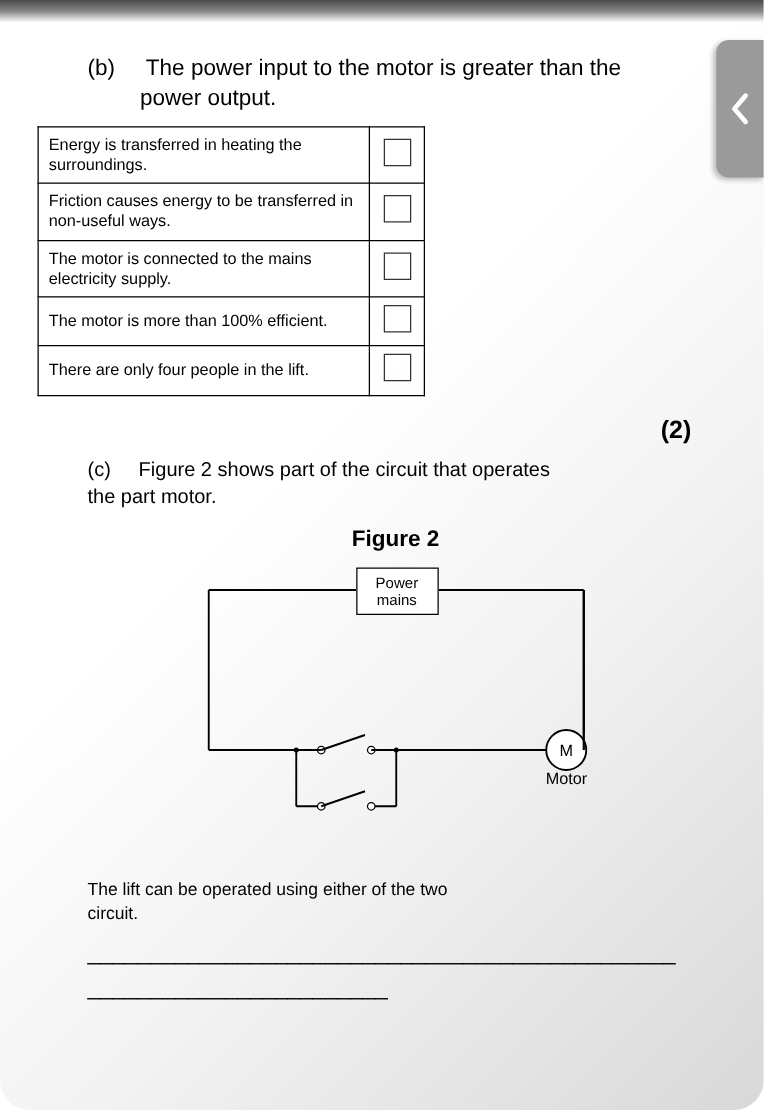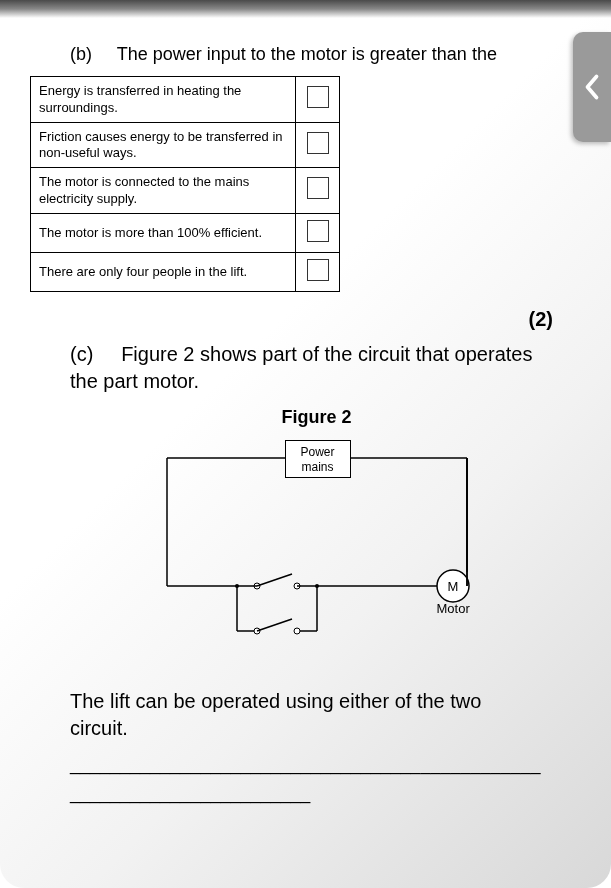--- a/index.html
+++ b/index.html
@@ -70,21 +70,21 @@
       border: 1.5px solid #333;
       display: inline-block;
     }
     .marks {
       text-align: right;
       font-weight: bold;
       font-size: 20px;
       margin: 16px 10px 10px 0;
     }
     .q-c {
-      font-size: 20px;
+      font-size: 16px;
       line-height: 1.35;
       margin: 4px 0 12px 0;
     }
     .fig-label {
       text-align: center;
       font-weight: bold;
       font-size: 18px;
       margin: 8px 0 8px 0;
     }
     .circuit-wrap {
@@ -103,21 +103,21 @@
       text-align: center;
       line-height: 1.2;
       padding-top: 4px;
     }
     .motor-label {
       position: absolute;
       left: 300px; top: 165px;
       font-size: 13px;
     }
     .body-text {
-      font-size: 20px;
+      font-size: 14px;
       line-height: 1.35;
       margin: 10px 0 8px 0;
     }
     .answer-lines {
       font-size: 18px;
       line-height: 1.6;
       margin-top: 4px;
     }
   </style>
 </head>
@@ -130,20 +130,21 @@
     <path d="M 18 4 L 6 18 L 18 32" stroke="#fff" stroke-width="5" fill="none" stroke-linecap="round" stroke-linejoin="round"></path>
   </svg>
 </div>
 
 <div class="page">
 
   <div class="q-b">
     <span class="label">(b)</span>
     &nbsp;&nbsp;&nbsp;
     <span>The power input to the motor is greater than the</span>
+    <span class="indent">power output.</span>
   </div>
 
 
   <table class="options">
     <tbody>
         <tr>
       <td class="txt">Energy is transferred in heating the surroundings.</td>
       <td class="chk"><span class="checkbox"></span></td>
     </tr>
     <tr>

